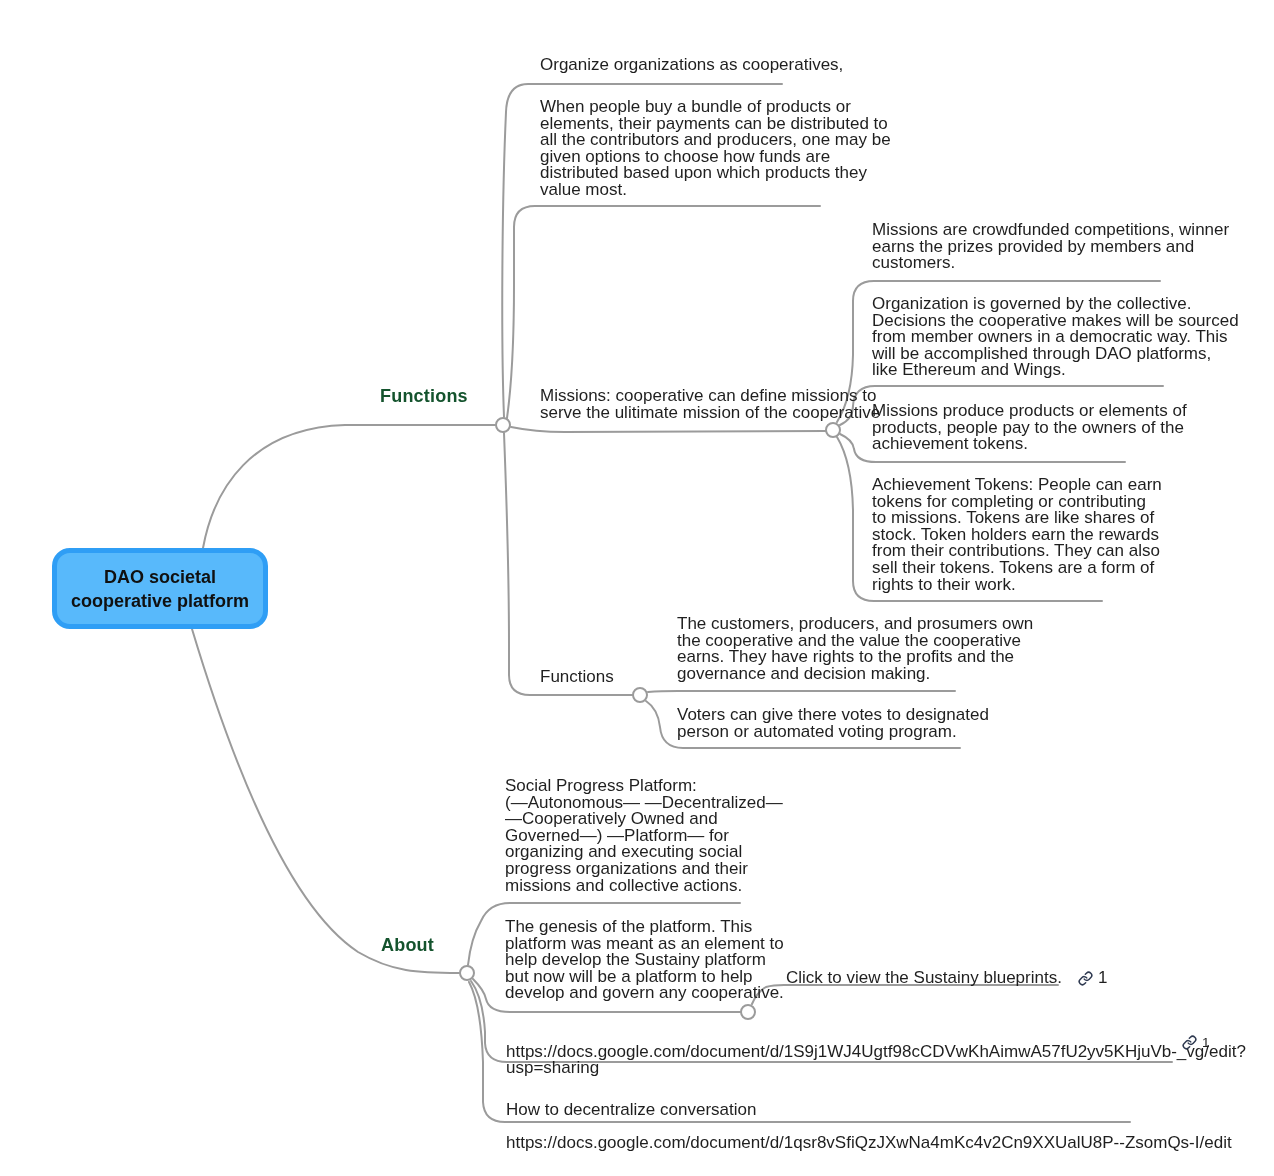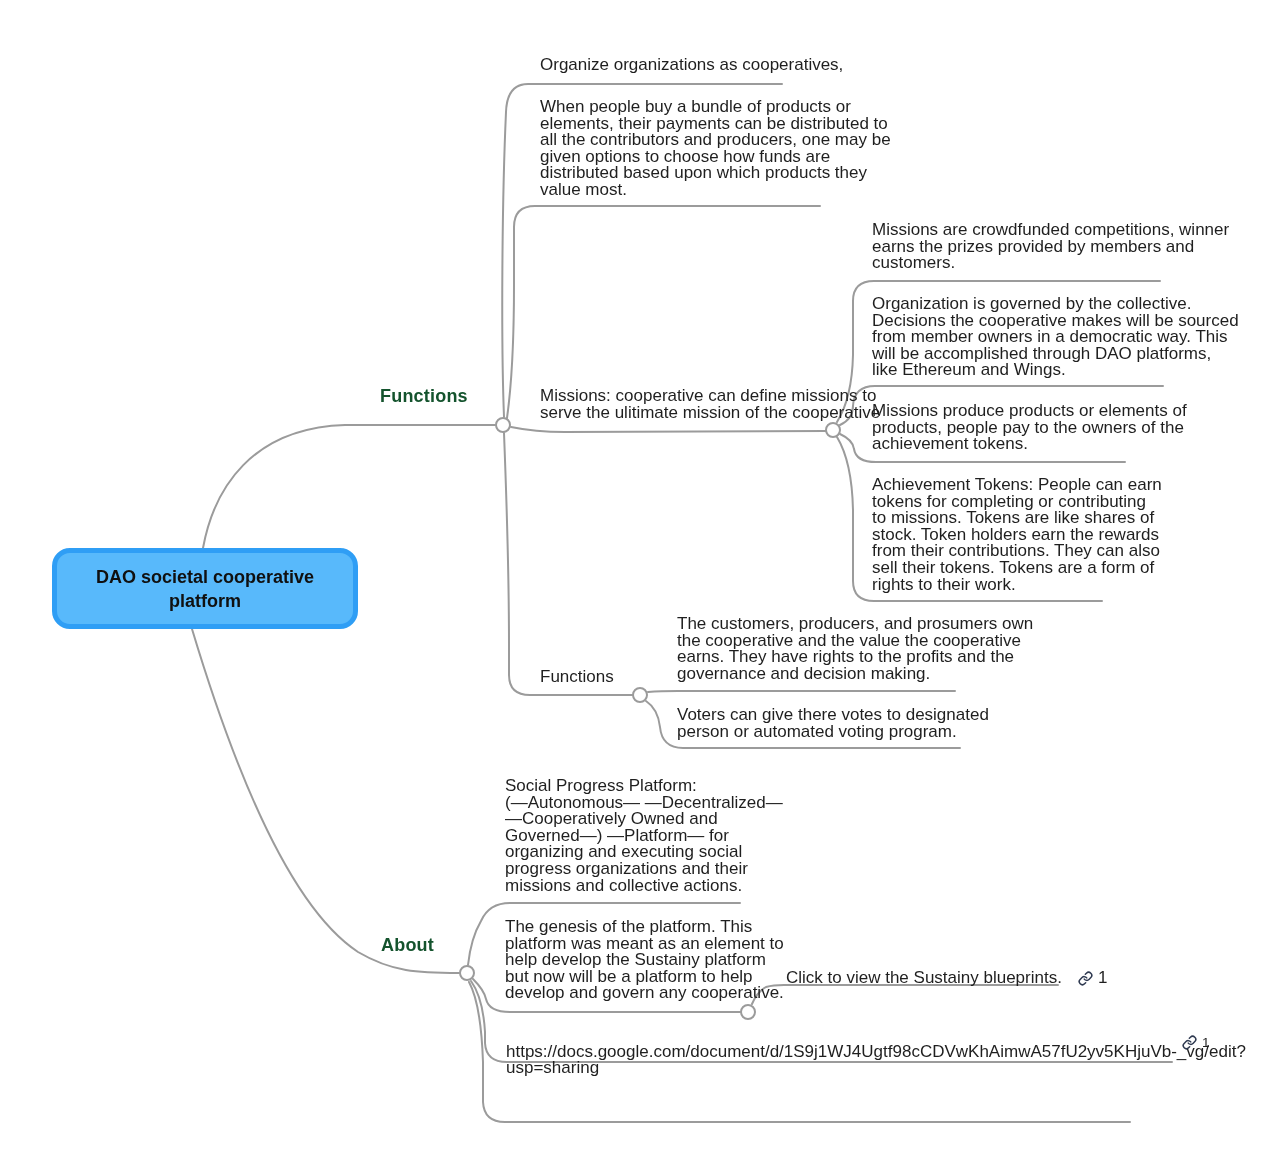--- a/index.html
+++ b/index.html
@@ -16,21 +16,21 @@
   }
   .wires{position:absolute;left:0;top:0;z-index:1;}
   .wires path{fill:none;stroke:var(--connector);stroke-width:2;stroke-linecap:round;}
   .wires circle{fill:#ffffff;stroke:var(--connector);stroke-width:2;}
   .node{
     position:absolute;z-index:2;font-size:17px;line-height:16.6px;
     white-space:pre-line;color:var(--ink);
   }
   .label-bold{font-weight:700;font-size:18px;line-height:20px;letter-spacing:.2px;color:#14532d;}
   .root{
-    position:absolute;z-index:3;left:52px;top:548px;width:306px;height:81px;
+    position:absolute;z-index:3;left:52px;top:548px;width:216px;height:81px;
     background:var(--node-fill);border:5px solid var(--node-border);border-radius:18px;
     box-sizing:border-box;display:flex;align-items:center;justify-content:center;
   }
   .root-inner{
     font-weight:700;font-size:18px;line-height:24px;text-align:center;color:#101010;
     padding:0 6px;
   }
   .ulink{}
   .linkbadge{display:inline-flex;align-items:center;gap:5px;vertical-align:middle;}
   .linkbadge svg{display:block;}
@@ -143,14 +143,18 @@
     <div class="ulink">https://docs.google.com/document/d/1S9j1WJ4Ugtf98cCDVwKhAimwA57fU2yv5KHjuVb-_vg/edit?usp=sharing</div>
   </div>
   <div class="badge-abs linkbadge" style="left:1182px;top:1035px">
       <svg width="15" height="15" viewBox="0 0 24 24" fill="none" stroke="var(--link-icon)" stroke-width="2.4" stroke-linecap="round" stroke-linejoin="round">
         <path d="M10 13a5 5 0 0 0 7.54.54l3-3a5 5 0 0 0-7.07-7.07l-1.72 1.71"></path>
         <path d="M14 11a5 5 0 0 0-7.54-.54l-3 3a5 5 0 0 0 7.07 7.07l1.71-1.71"></path>
       </svg>
       <span>1</span>
     </div>
 
+  <div class="node" style="left:506px;top:1085px">
+    <div>How to decentralize conversation</div>
+    <div class="ulink">https://docs.google.com/document/d/1qsr8vSfiQzJXwNa4mKc4v2Cn9XXUalU8P--ZsomQs-I/edit</div>
+  </div>
 
 </div>
 
 </body></html>

